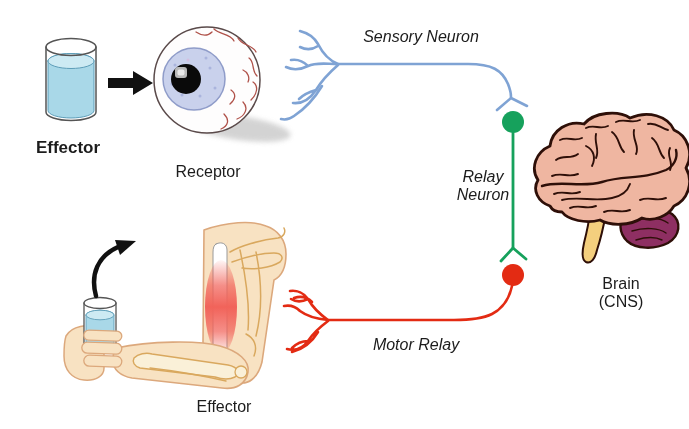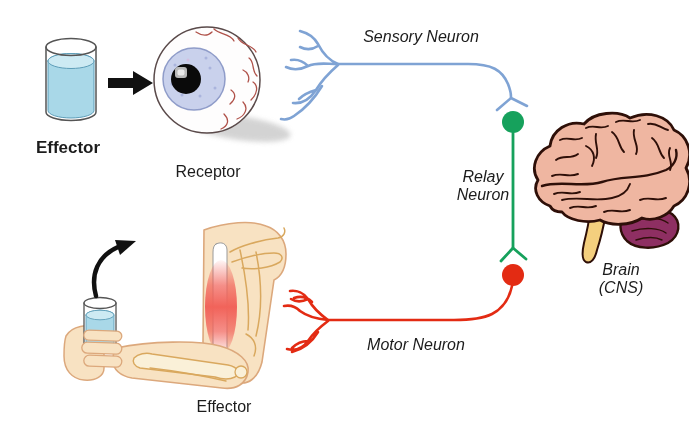--- a/index.html
+++ b/index.html
@@ -171,23 +171,23 @@
 
   <div class="lbl" style="left:208px;top:148px;margin-top:15px;">Receptor</div>
 
   <div class="lbl italic" style="left:421px;top:28px;">Sensory Neuron</div>
 
   <div class="lbl italic" style="left:464px;top:168px;margin-left:19px;">
     <div>Relay</div>
     <div>Neuron</div>
   </div>
 
-  <div class="lbl italic" style="left:416px;top:336px;">Motor Neuron</div>
+  <div class="lbl italic" style="left:416px;top:336px;">Motor Relay</div>
 
-  <div class="lbl" style="left:621px;top:261px;font-style:italic;">
+  <div class="lbl" style="left:621px;top:275px;">
     <div>Brain</div>
     <div>(CNS)</div>
   </div>
 
 
   <div class="lbl" style="left:224px;top:398px;">Effector</div>
 
 </div>
 
 </body></html>

